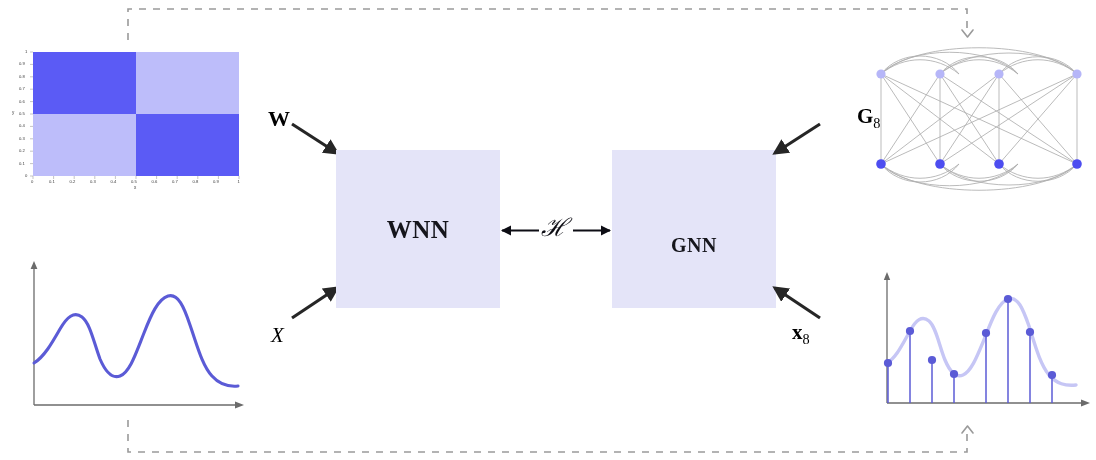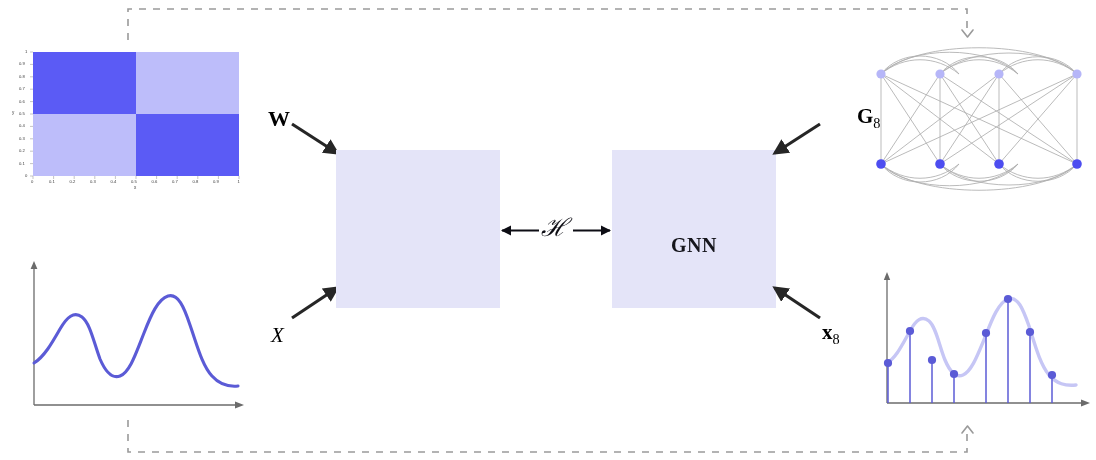--- a/index.html
+++ b/index.html
@@ -160,20 +160,22 @@
     <defs>
       <marker id="ah-black" viewBox="0 0 10 10" refX="8" refY="5" markerWidth="5.2" markerHeight="5.2" orient="auto-start-reverse">
         <path d="M 0 0 L 10 5 L 0 10 z" fill="#262626"></path>
       </marker>
     </defs>
     <line x1="12" y1="9" x2="57" y2="38" stroke="#262626" stroke-width="3.1" marker-end="url(#ah-black)"></line>
     <line x1="12" y1="203" x2="57" y2="173" stroke="#262626" stroke-width="3.1" marker-end="url(#ah-black)"></line>
   </svg>
 
   <div class="abs" style="left:336px;top:150px;width:164px;height:158px;background:#e4e4f8;"></div>
+  <div class="box-label" style="left:336px;top:150px;width:164px;height:158px;
+       display:flex;align-items:center;justify-content:center;font-size:25px;letter-spacing:0.5px;">WNN</div>
 
   <svg class="abs" style="left:498px;top:215px;" width="116" height="32">
     <defs>
       <marker id="ah-rel" viewBox="0 0 10 10" refX="9" refY="5" markerWidth="4.6" markerHeight="4.6" orient="auto-start-reverse">
         <path d="M 0 0 L 10 5 L 0 10 z" fill="#0d0d14"></path>
       </marker>
     </defs>
     <line x1="41" y1="15.5" x2="4" y2="15.5" stroke="#0d0d14" stroke-width="2.2" marker-end="url(#ah-rel)"></line>
     <line x1="75" y1="15.5" x2="112" y2="15.5" stroke="#0d0d14" stroke-width="2.2" marker-end="url(#ah-rel)"></line>
   </svg>
@@ -190,21 +192,21 @@
       </marker>
     </defs>
     <line x1="58" y1="9" x2="13" y2="38" stroke="#262626" stroke-width="3.1" marker-end="url(#ah-black2)"></line>
     <line x1="58" y1="203" x2="13" y2="173" stroke="#262626" stroke-width="3.1" marker-end="url(#ah-black2)"></line>
   </svg>
 
   <div class="lbl lbl-bold" style="left:857px;top:106px;font-size:21px;">
     <span>G</span><span class="sub">8</span>
   </div>
 
-  <div class="lbl lbl-bold" style="left:822px;top:322px;font-size:21px;">
+  <div class="lbl lbl-bold" style="left:792px;top:322px;font-size:21px;">
     <span>x</span><span class="sub">8</span>
   </div>
 
   <div class="abs" style="left:860px;top:45px;width:226px;height:150px;">
     <svg width="226" height="150">
       <g stroke="#a8a8a8" stroke-width="0.85" fill="none" opacity="0.92">
 
         <path d="M21,29 C40,5 80,5 99,29"></path>
         <path d="M21,29 C50,0 129,0 158,29"></path>
         <path d="M21,29 C58,-6 180,-6 217,29"></path>

